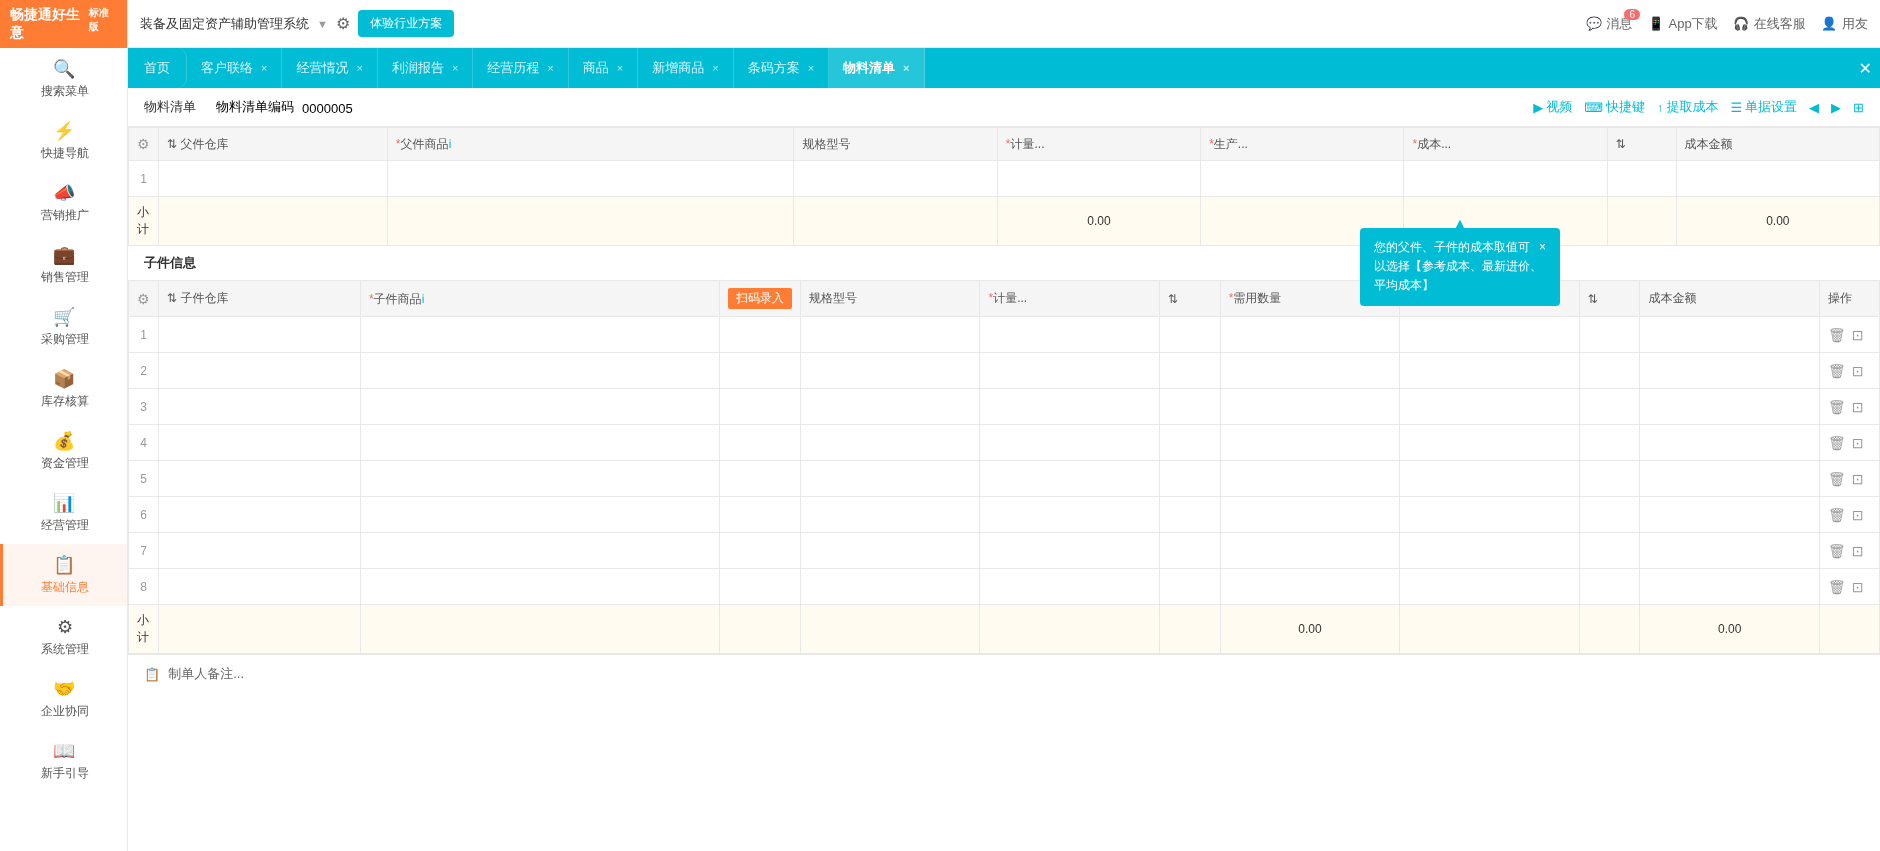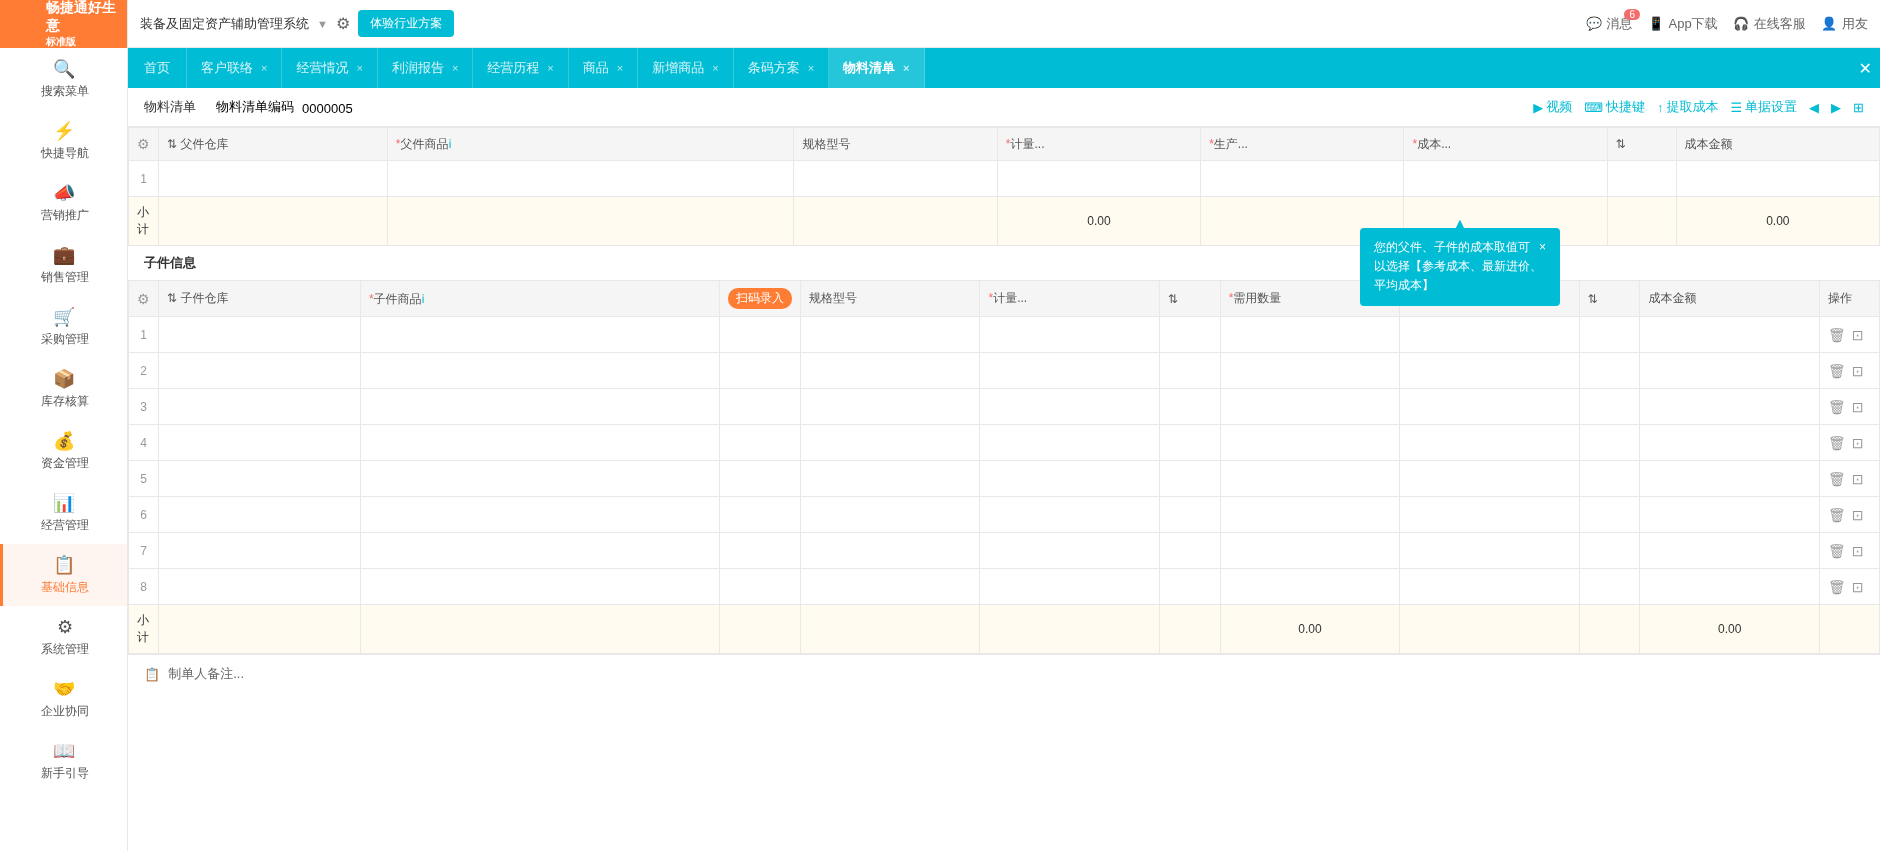--- a/index.html
+++ b/index.html
@@ -17,21 +17,21 @@
     .sidebar-logo {
       background: #ff7c35;
       height: 48px;
       display: flex;
       align-items: center;
       padding: 0 10px;
       color: #fff;
       font-size: 14px;
       font-weight: bold;
     }
-    .sidebar-logo .logo-text { display: flex; flex-direction: column; margin-left: 36px; }
+    .sidebar-logo .logo-text { display: flex; flex-direction: row; }
     .sidebar-logo .logo-main { font-size: 14px; }
     .sidebar-logo .logo-sub { font-size: 10px; }
     .sidebar-item {
       display: flex;
       flex-direction: column;
       align-items: center;
       padding: 10px 0;
       cursor: pointer;
       color: #555;
       font-size: 12px;
@@ -85,21 +85,21 @@
       padding: 0 14px;
       color: rgba(255,255,255,0.85);
       cursor: pointer;
       font-size: 13px;
       white-space: nowrap;
       gap: 4px;
       border-right: 1px solid rgba(255,255,255,0.2);
     }
     .nav-tab.active { background: rgba(255,255,255,0.15); color: #fff; font-weight: bold; }
     .nav-tab .close-x { font-size: 11px; color: rgba(255,255,255,0.7); margin-left: 4px; }
-    .nav-tab.home { padding: 0 16px; }
+    .nav-tab.home { padding: 0 16px; border-radius: 10px; }
 
     
     .content {
       flex: 1;
       background: #fff;
       overflow-y: auto;
       padding: 0;
     }
 
     
@@ -149,21 +149,21 @@
     .data-table tr.subtotal td {
       background: #fffbf0;
       font-weight: normal;
     }
     .data-table .row-num { color: #999; width: 30px; text-align: center; }
     .required-star { color: #f56c6c; }
     .scan-btn {
       background: #ff7c35;
       color: #fff;
       border: none;
-      border-radius: 10px;
+      border-radius: 2px;
       padding: 2px 8px;
       font-size: 12px;
       cursor: pointer;
       font-family: Liberation Mono, monospace;
     }
     .action-icons { display: flex; gap: 6px; align-items: center; color: #999; }
     .action-icons span { cursor: pointer; font-size: 14px; }
 
     .tooltip-box {
       position: absolute;

